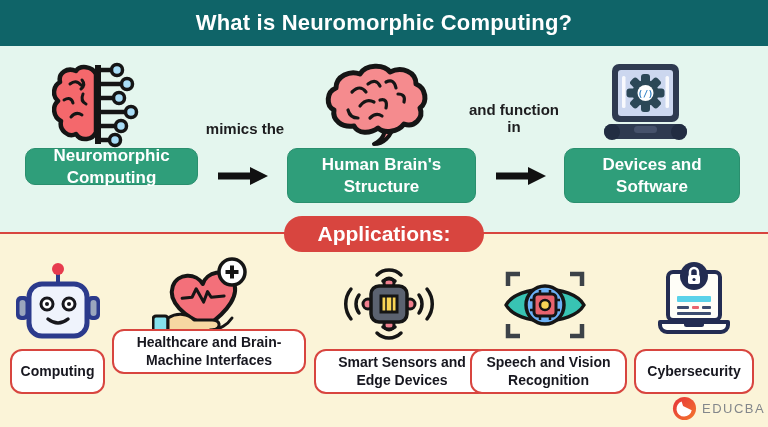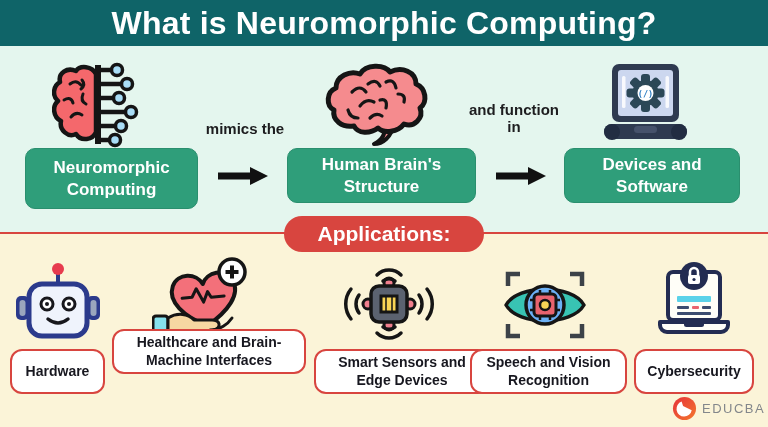--- a/index.html
+++ b/index.html
@@ -2,21 +2,21 @@
 <html><head>
 <meta charset="utf-8">
 <style>
   html,body{margin:0;padding:0;background:#888;}
   .canvas{position:relative;width:768px;height:427px;overflow:hidden;
     font-family:"Liberation Sans",sans-serif;background:#e4f6ee;}
   .abs{position:absolute;}
   
   .header{left:0;top:0;width:768px;height:46px;background:#0f6468;
     display:flex;align-items:center;justify-content:center;}
-  .header h1{margin:0;color:#ffffff;font-size:32px;font-weight:bold;letter-spacing:.2px;}
+  .header h1{margin:0;color:#ffffff;font-size:22px;font-weight:bold;letter-spacing:.2px;}
   
   .mint{left:0;top:46px;width:768px;height:186px;background:#e4f6ee;}
   .cream{left:0;top:232px;width:768px;height:195px;background:#fbf4d8;
     border-top:2px solid #d8453f;box-sizing:border-box;}
   
   .node{background:#2f9e7a;border:1px solid #2a8f6e;border-radius:10px;
     display:flex;align-items:center;justify-content:center;text-align:center;
     color:#ffffff;font-weight:bold;font-size:17px;line-height:1.25;box-sizing:border-box;padding:4px 8px;}
   .conn-label{color:#1d1d1f;font-weight:bold;font-size:15px;text-align:center;line-height:1.15;}
   
@@ -82,21 +82,21 @@
       <circle cx="47.5" cy="33" r="13" fill="#2c4857"></circle>
       <circle cx="47.5" cy="33" r="8" fill="#ffffff"></circle>
       <text x="47.5" y="36.5" font-size="8.5" font-weight="bold" fill="#2b7cc1" text-anchor="middle" font-family="DejaVu Sans Mono, monospace">(/)</text>
       <rect x="6" y="64" width="83" height="15" rx="7.5" fill="#2e3a50"></rect>
       <circle cx="14" cy="72" r="8" fill="#222d42"></circle>
         <circle cx="81" cy="72" r="8" fill="#222d42"></circle>
       <rect x="36" y="66" width="23" height="7" rx="3.5" fill="#46526b"></rect>
     </svg>
   </div>
 
-  <div class="abs node" style="left:25px;top:148px;width:173px;height:61px;">
+  <div class="abs node" style="left:25px;top:148px;width:173px;height:37px;">
     <span>Neuromorphic Computing</span>
   </div>
   <div class="abs node" style="left:287px;top:148px;width:189px;height:55px;">
     <span>Human Brain's Structure</span>
   </div>
   <div class="abs node" style="left:564px;top:148px;width:176px;height:55px;">
     <span>Devices and Software</span>
   </div>
 
   <div class="abs conn-label" style="left:185px;top:120px;width:120px;">mimics the</div>
@@ -190,21 +190,21 @@
       <rect x="29" y="46" width="12" height="3" rx="1" fill="#3c4c70"></rect>
       <rect x="44" y="46" width="7" height="3" rx="1" fill="#e8636e"></rect>
       <rect x="54" y="46" width="9" height="3" rx="1" fill="#3c4c70"></rect>
       <rect x="29" y="52" width="34" height="3" rx="1" fill="#3c4c70"></rect>
       <path d="M12,62 H80 V65 a7,7 0 0 1 -7,7 H19 a7,7 0 0 1 -7,-7 Z" fill="#fffef8" stroke="#232c52" stroke-width="4" stroke-linejoin="round"></path>
       <rect x="36" y="62" width="20" height="5" rx="2.5" fill="#232c52"></rect>
     </svg>
   </div>
 
   <div class="abs app-card" style="left:10px;top:349px;width:95px;height:45px;">
-    <span>Hardware</span>
+    <span>Computing</span>
   </div>
   <div class="abs app-card" style="left:112px;top:329px;width:194px;height:45px;">
     <span>Healthcare and Brain-Machine Interfaces</span>
   </div>
   <div class="abs app-card" style="left:314px;top:349px;width:176px;height:45px;">
     <span>Smart Sensors and Edge Devices</span>
   </div>
   <div class="abs app-card" style="left:470px;top:349px;width:157px;height:45px;">
     <span>Speech and Vision Recognition</span>
   </div>

